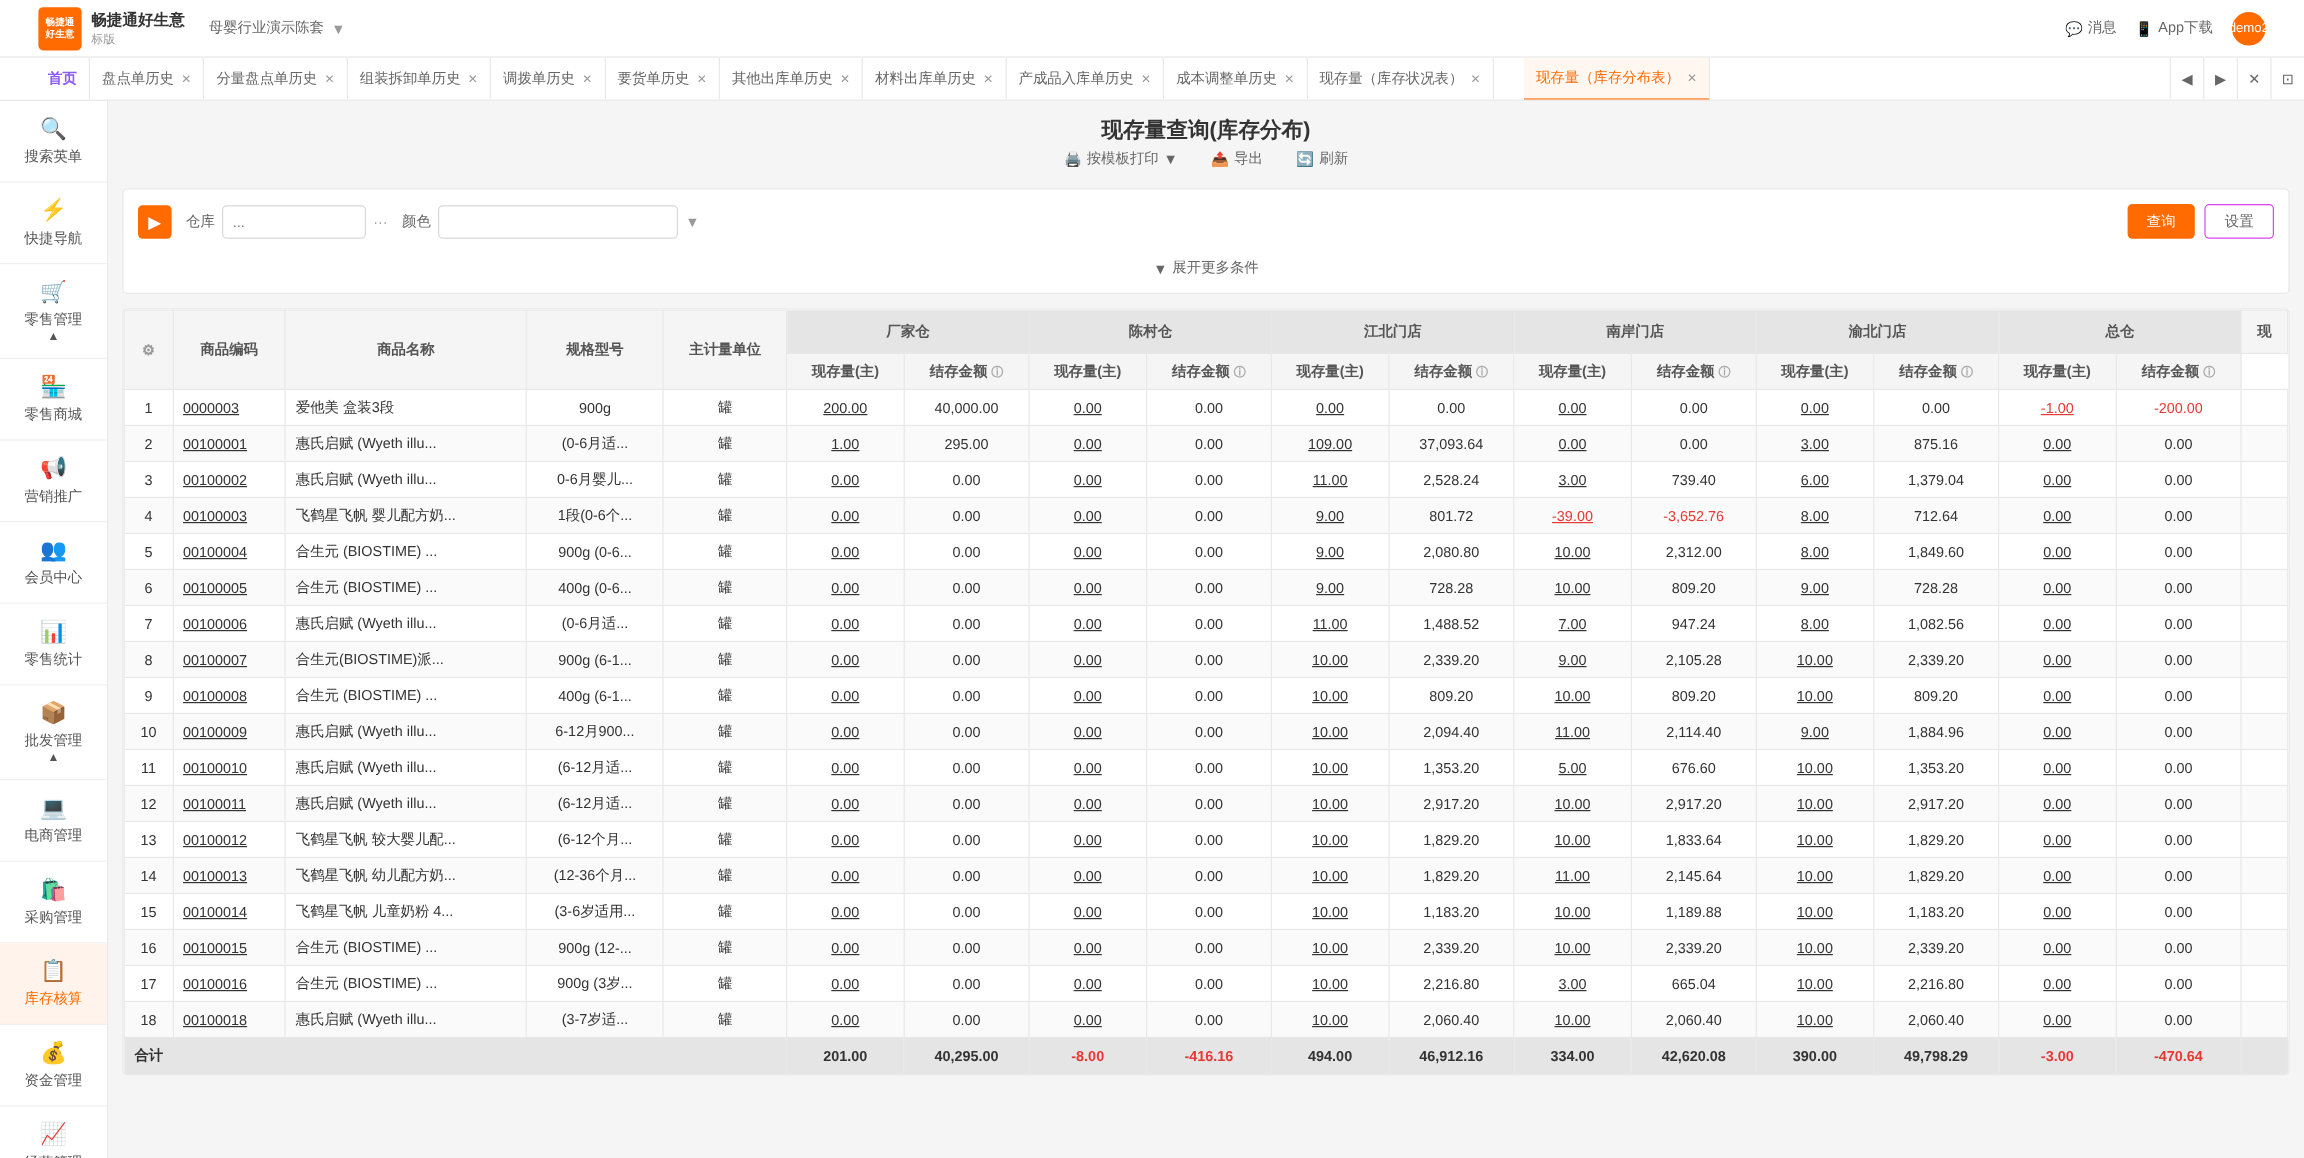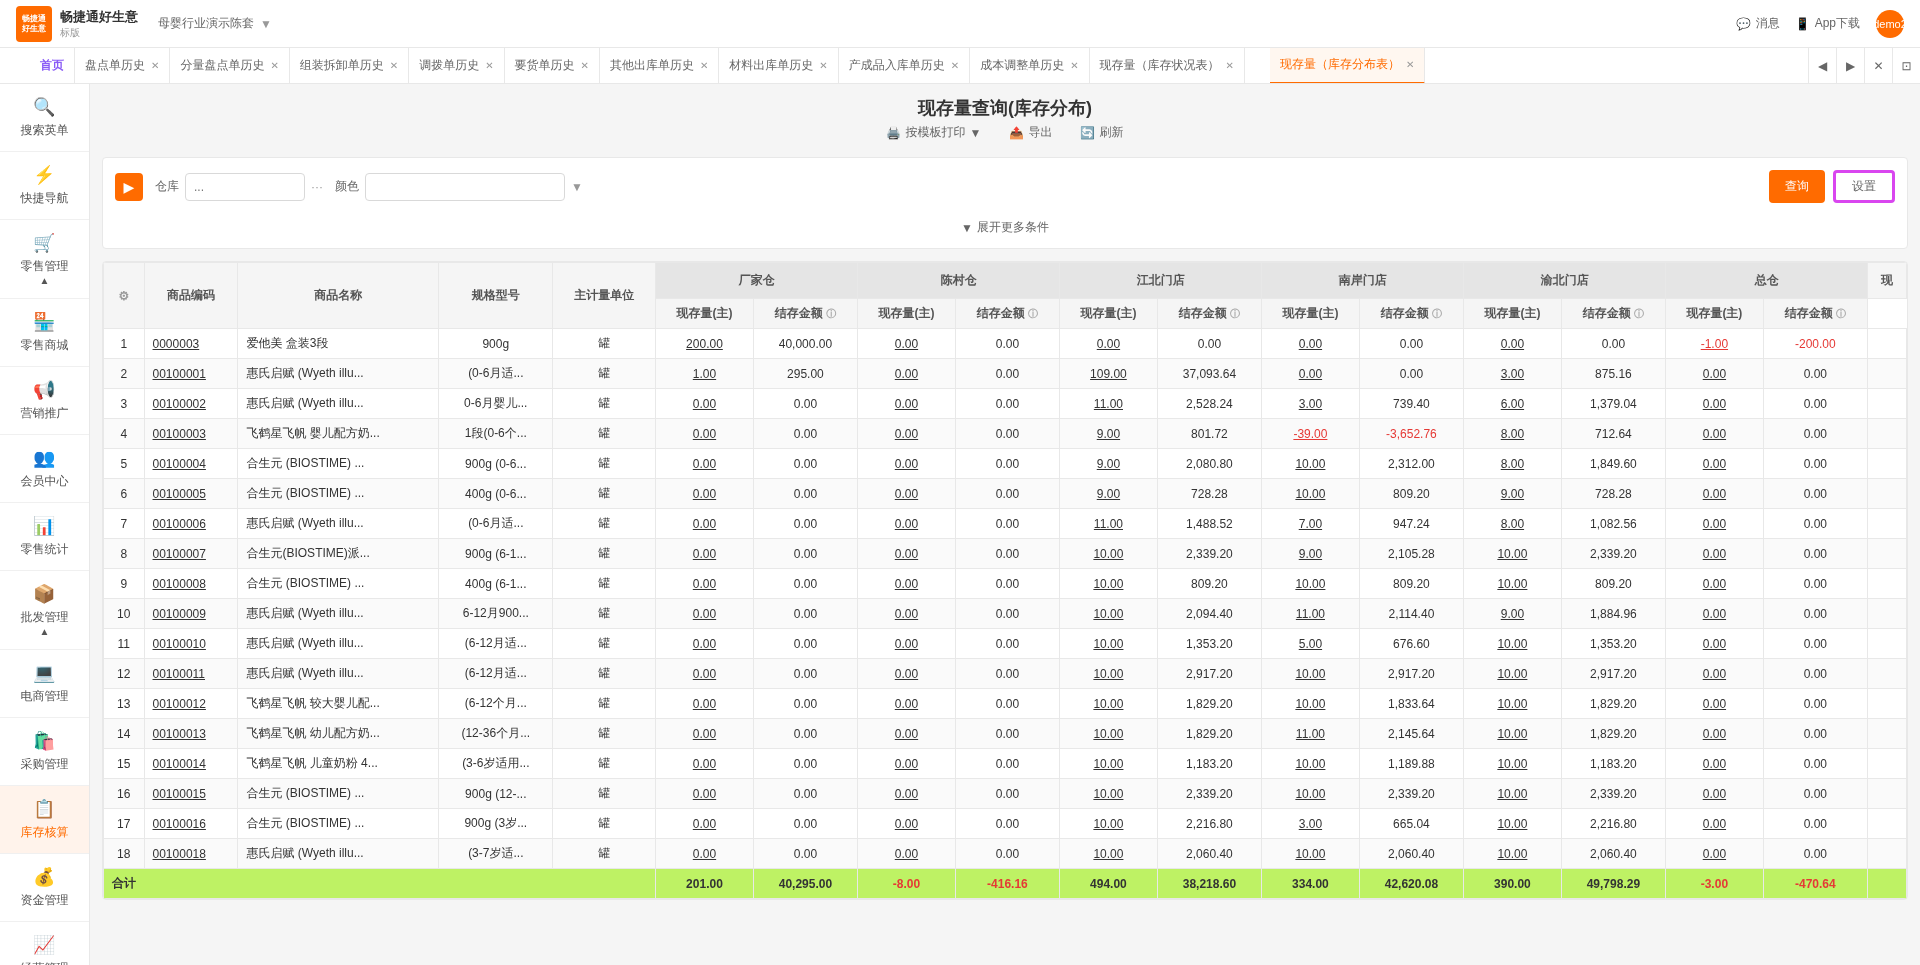--- a/index.html
+++ b/index.html
@@ -5,21 +5,21 @@
     * { box-sizing: border-box; margin: 0; padding: 0; }
     body { font-family: 'Microsoft YaHei', Arial, sans-serif; font-size: 12px; background: #f5f5f5; color: #333; overflow: hidden; }
 
     
     .top-bar {
       height: 48px;
       background: #fff;
       display: flex;
       align-items: center;
       justify-content: space-between;
-      padding: 0 16px;
+      padding: 0 32px;
       border-bottom: 1px solid #e8e8e8;
       position: fixed;
       top: 0; left: 0; right: 0;
       z-index: 100;
     }
     .logo-area {
       display: flex;
       align-items: center;
       gap: 8px;
     }
@@ -220,21 +220,21 @@
       color: #fff;
       border: none;
       border-radius: 4px;
       padding: 5px 16px;
       cursor: pointer;
       font-size: 12px;
     }
     .btn-default {
       background: #fff;
       color: #666;
-      border: 3px solid #d946ef;
+      border: 1px solid #d946ef;
       border-radius: 4px;
       padding: 5px 16px;
       cursor: pointer;
       font-size: 12px;
     }
 
     
     .table-container {
       background: #fff;
       border: 1px solid #e8e8e8;
@@ -259,21 +259,21 @@
       text-align: center;
       color: #555;
     }
     thead th.group-header {
       background: #e5e5e5;
     }
     tbody tr:nth-child(even) {
       background: #fafafa;
     }
     tbody tr.total-row {
-      background: #bef264;
+      background: #e5e5e5;
       font-weight: bold;
     }
     td { text-align: center; }
     td.text-left { text-align: left; }
     td.red { color: #e53935; }
     td.underline { text-decoration: underline; cursor: pointer; }
     .gear-icon { cursor: pointer; color: #999; }
     .info-icon { font-size: 10px; color: #aaa; cursor: pointer; }
     .settings-row {
       height: 36px;
@@ -866,21 +866,21 @@
     <td class="">0.00</td>
     <td></td>
   </tr>
           <tr class="total-row">
   <td colspan="5" class="text-left">合计</td>
   <td>201.00</td>
   <td>40,295.00</td>
   <td class="red">-8.00</td>
   <td class="red">-416.16</td>
   <td>494.00</td>
-  <td>38,218.60</td>
+  <td>46,912.16</td>
   <td>334.00</td>
   <td>42,620.08</td>
   <td>390.00</td>
   <td>49,798.29</td>
   <td class="red">-3.00</td>
   <td class="red">-470.64</td>
   <td></td>
 </tr>
         </tbody>
     </table>

